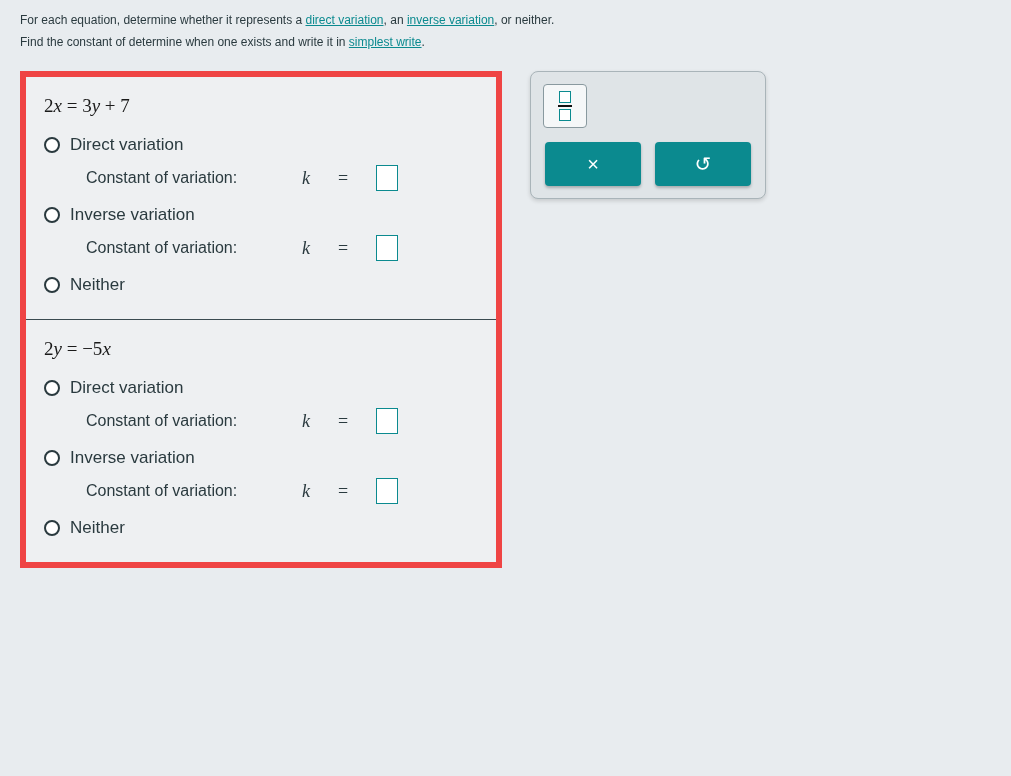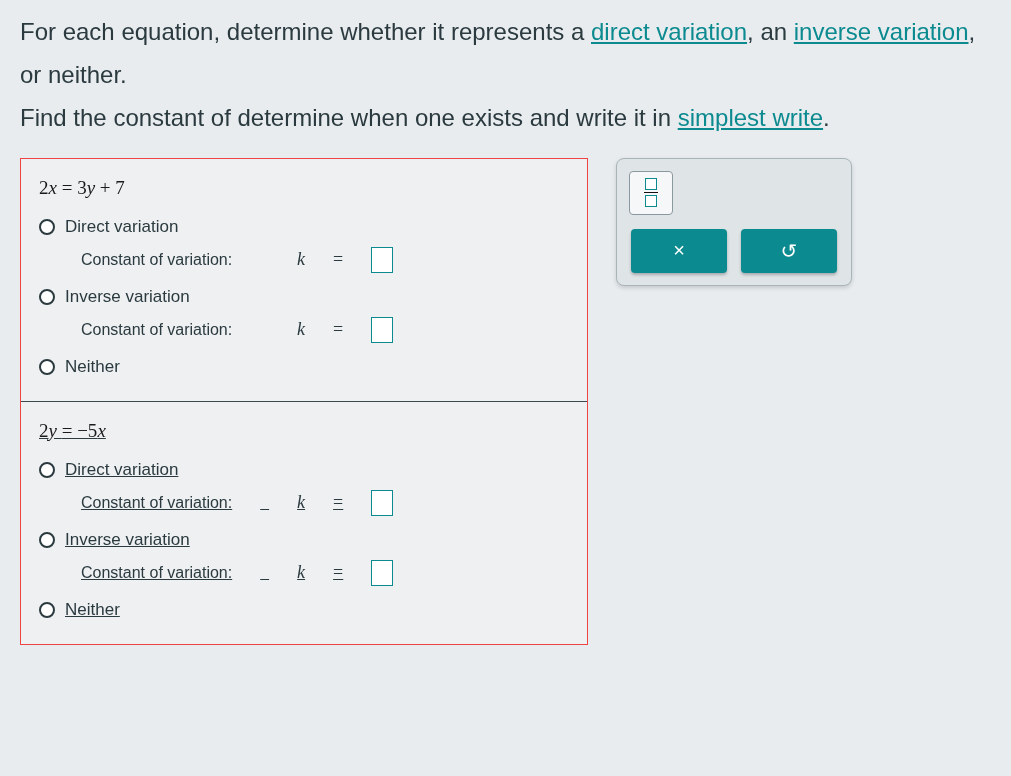--- a/index.html
+++ b/index.html
@@ -9,33 +9,33 @@
     background: #e8ecef;
     font-family: Verdana, Geneva, sans-serif;
     color: #2a3a3f;
     width: 1011px;
     height: 776px;
     overflow: hidden;
   }
   .page {
     padding: 10px 20px 20px 20px;
   }
-  .instructions { font-size: 24px; line-height: 1.8; color:#2a3a3f; }
+  .instructions { font-size: 12px; line-height: 1.8; color:#2a3a3f; }
   .link { color: #0b8a8f; text-decoration: underline; cursor: pointer; }
   .content-row { display: flex; gap: 28px; margin-top: 18px; align-items:flex-start;}
   .problem-box {
-    border: 1px solid #ef4444;
+    border: 6px solid #ef4444;
     background: #eef0f2;
-    width: 568px;
+    width: 482px;
   }
   .eq-block {
     border-bottom: 1px solid #3a4a50;
     padding: 18px 18px 14px 18px;
   }
-  .eq-block:last-child { border-bottom: none; text-decoration: underline; }
+  .eq-block:last-child { border-bottom: none; }
   .equation {
     font-family: "Times New Roman", serif;
     font-style: italic;
     font-size: 19px;
     margin-bottom: 18px;
     color:#1a1a1a;
   }
   .equation .n { font-style: normal; }
   .opt {
     display: flex;

